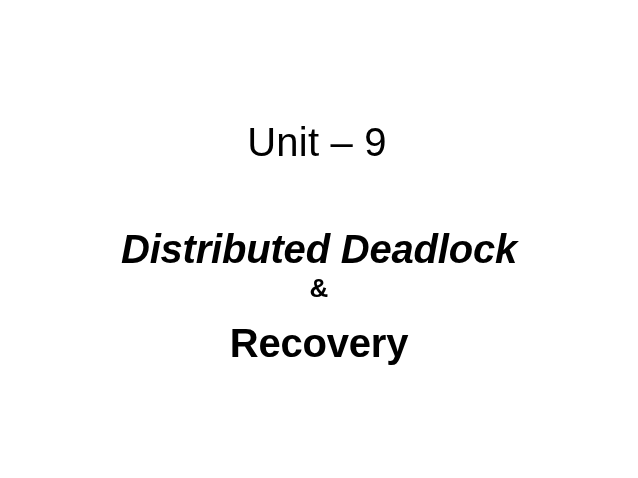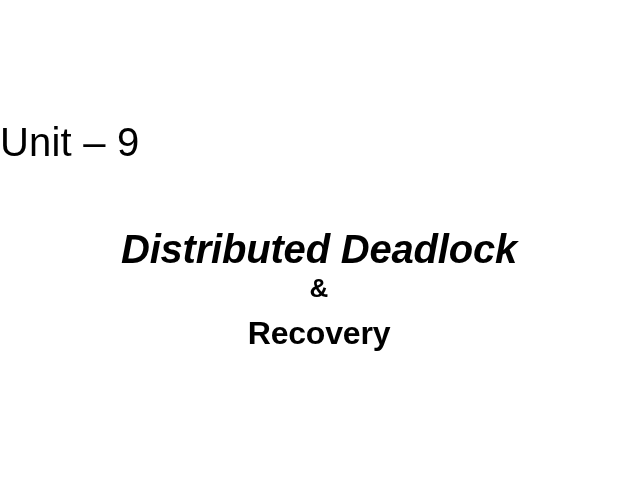--- a/index.html
+++ b/index.html
@@ -24,20 +24,21 @@
     background: #ffffff;
     box-sizing: border-box;
   }
 
   
   .slide-title-block {
     position: absolute;
     left: 0;
     right: 4px;
     top: 118px;
+    text-align: center;
   }
 
   .slide-title {
     display: block;
     font-size: 40px;
     font-weight: 400;
     line-height: 48px;
     letter-spacing: 0.2px;
     color: #000000;
     white-space: pre;
@@ -65,24 +66,24 @@
     letter-spacing: -0.2px;
     font-style: italic;
   }
 
   .subtitle-amp {
     font-size: 26px;
     line-height: 32px;
   }
 
   .subtitle-secondary {
-    font-size: 32px;
+    font-size: 40px;
     line-height: 46px;
     letter-spacing: -0.2px;
-    margin-top: 6px;
+    margin-top: 16px;
   }
 </style>
 </head>
 <body>
 
 <div class="slide">
 
   <div class="slide-title-block">
     <span class="slide-title">Unit – 9</span>
   </div>

